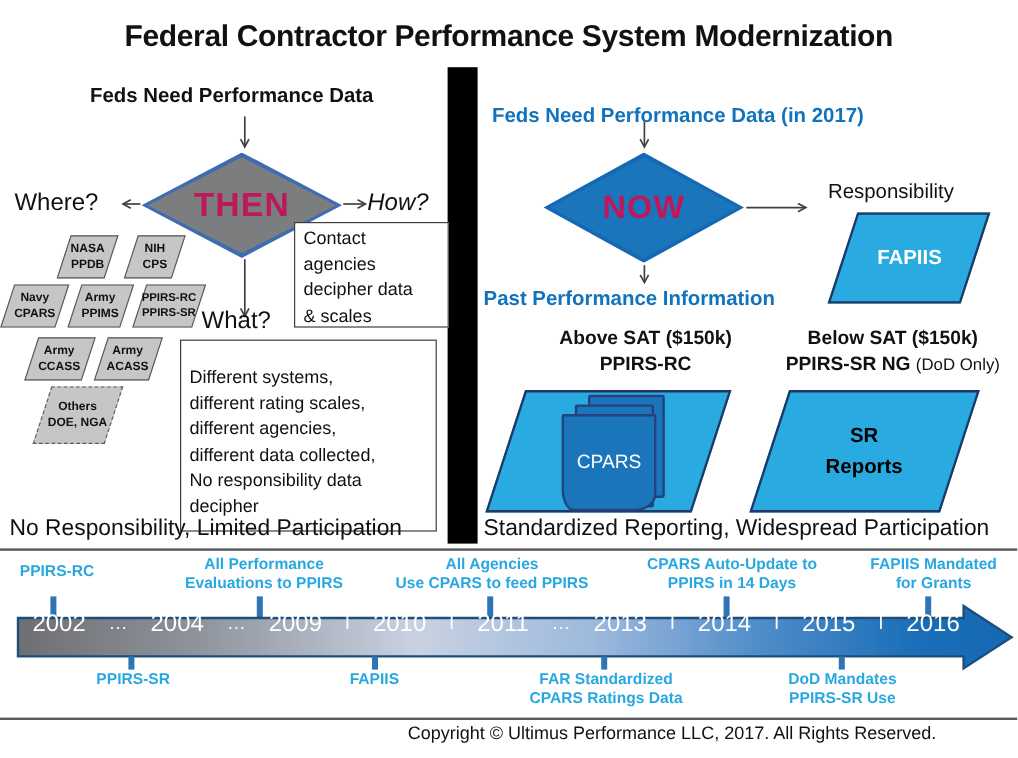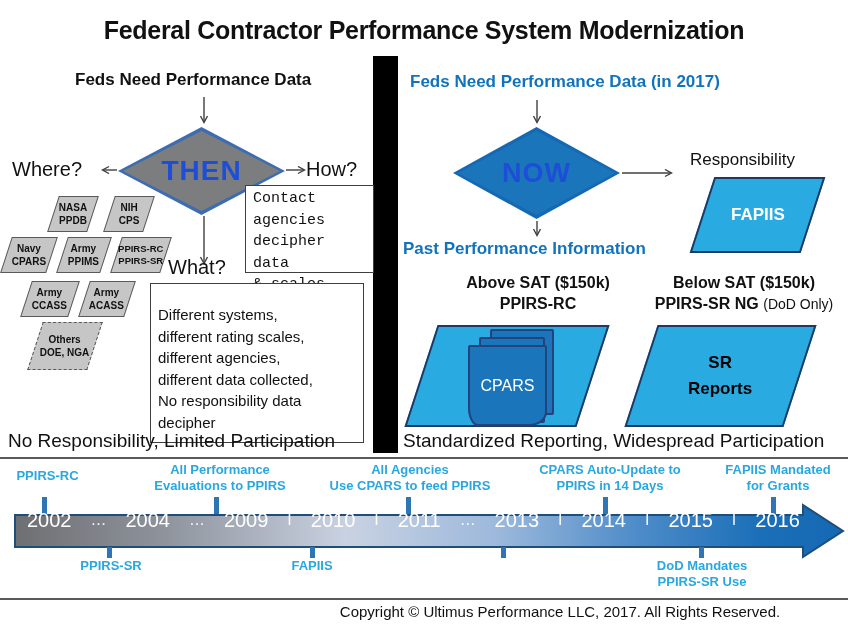--- a/index.html
+++ b/index.html
@@ -13,21 +13,21 @@
 
   .sec-header{font-size:17px;font-weight:bold;white-space:nowrap;}
   .blue-h{color:#1273BD;}
 
   .q-label{font-size:20px;white-space:nowrap;}
 
   
   .diamond{display:flex;align-items:center;justify-content:center;}
   .diamond .d-border{position:absolute;inset:0;clip-path:polygon(50% 0,100% 50%,50% 100%,0 50%);}
   .diamond .d-fill{position:absolute;left:5px;top:4px;right:5px;bottom:4px;clip-path:polygon(50% 0,100% 50%,50% 100%,0 50%);}
-  .diamond .d-label{position:relative;color:#1d4ed8;font-weight:bold;font-size:28px;letter-spacing:1px;}
+  .diamond .d-label{position:relative;color:#be185d;font-weight:bold;font-size:28px;letter-spacing:1px;}
   .then{left:118px;top:127px;width:167px;height:88px;}
   .then .d-border{background:#3D6CB1;}
   .then .d-fill{background:#7C7D7F;}
   .now{left:453px;top:127px;width:167px;height:92px;}
   .now .d-border{background:#1568B3;}
   .now .d-fill{background:#1B75BB;}
 
   
   .wbox{background:#fff;border:1.6px solid #3f3f3f;font-size:15px;line-height:21.5px;padding:2px 7px;}
 
@@ -118,24 +118,24 @@
 
   <div class="abs sec-header" style="left:75px;top:70px;">Feds Need Performance Data</div>
 
   <div class="abs diamond then">
     <div class="d-border"></div>
     <div class="d-fill"></div>
     <div class="d-label">THEN</div>
   </div>
 
   <div class="abs q-label" style="left:12px;top:158px;">Where?</div>
-  <div class="abs q-label" style="left:306px;top:158px;">How?</div>
+  <div class="abs q-label" style="left:306px;top:158px;font-style:italic;">How?</div>
   <div class="abs q-label" style="left:168px;top:256px;">What?</div>
 
-  <div class="abs wbox" style="left:245px;top:185px;width:113px;height:82px;font-family:Liberation Mono, monospace;">
+  <div class="abs wbox" style="left:245px;top:185px;width:113px;height:82px;">
     <div>Contact</div>
     <div>agencies</div>
     <div>decipher data</div>
     <div>&amp; scales</div>
   </div>
 
   <div class="abs wbox" style="left:150px;top:283px;width:198px;height:136px;padding-top:20px;">
     <div>Different systems,</div>
     <div>different rating scales,</div>
     <div>different agencies,</div>
@@ -164,21 +164,21 @@
     </div>
   <div class="abs pgram pg-gray sys6">
       <span><span>Army</span><br><span>ACASS</span></span>
     </div>
   <div class="abs pgram pg-gray pg-dash sys7">
       <span><span>Others</span><br><span>DOE, NGA</span></span>
     </div>
 
   <div class="abs footer-line" style="left:8px;top:430px;">No Responsibility, Limited Participation</div>
 
-  <div class="abs sec-header blue-h" style="left:410px;top:72px;">Feds Need Performance Data (in 2017)</div>
+  <div class="abs sec-header blue-h" style="left:410px;top:87px;">Feds Need Performance Data (in 2017)</div>
 
   <div class="abs diamond now">
     <div class="d-border"></div>
     <div class="d-fill"></div>
     <div class="d-label" style="font-size:27px;">NOW</div>
   </div>
 
   <div class="abs" style="left:690px;top:150px;font-size:17px;">Responsibility</div>
 
   <div class="abs pgram pg-blue fapiis">
@@ -262,19 +262,21 @@
     <span class="yr">2016</span>
   </div>
 
   <div class="abs tick tick-dn" style="left:107px;"></div>
   <div class="abs tick tick-dn" style="left:310px;"></div>
   <div class="abs tick tick-dn" style="left:501px;"></div>
   <div class="abs tick tick-dn" style="left:699px;"></div>
 
   <div class="abs tl-note tb0">PPIRS-SR</div>
   <div class="abs tl-note tb1">FAPIIS</div>
+  <div class="abs tl-note tb2">FAR Standardized
+CPARS Ratings Data</div>
   <div class="abs tl-note tb3">DoD Mandates
 PPIRS-SR Use</div>
 
   <div class="abs hr2"></div>
   <div class="abs copyright">Copyright © Ultimus Performance LLC, 2017. All Rights Reserved.</div>
 
 </div>
 
 </body></html>

